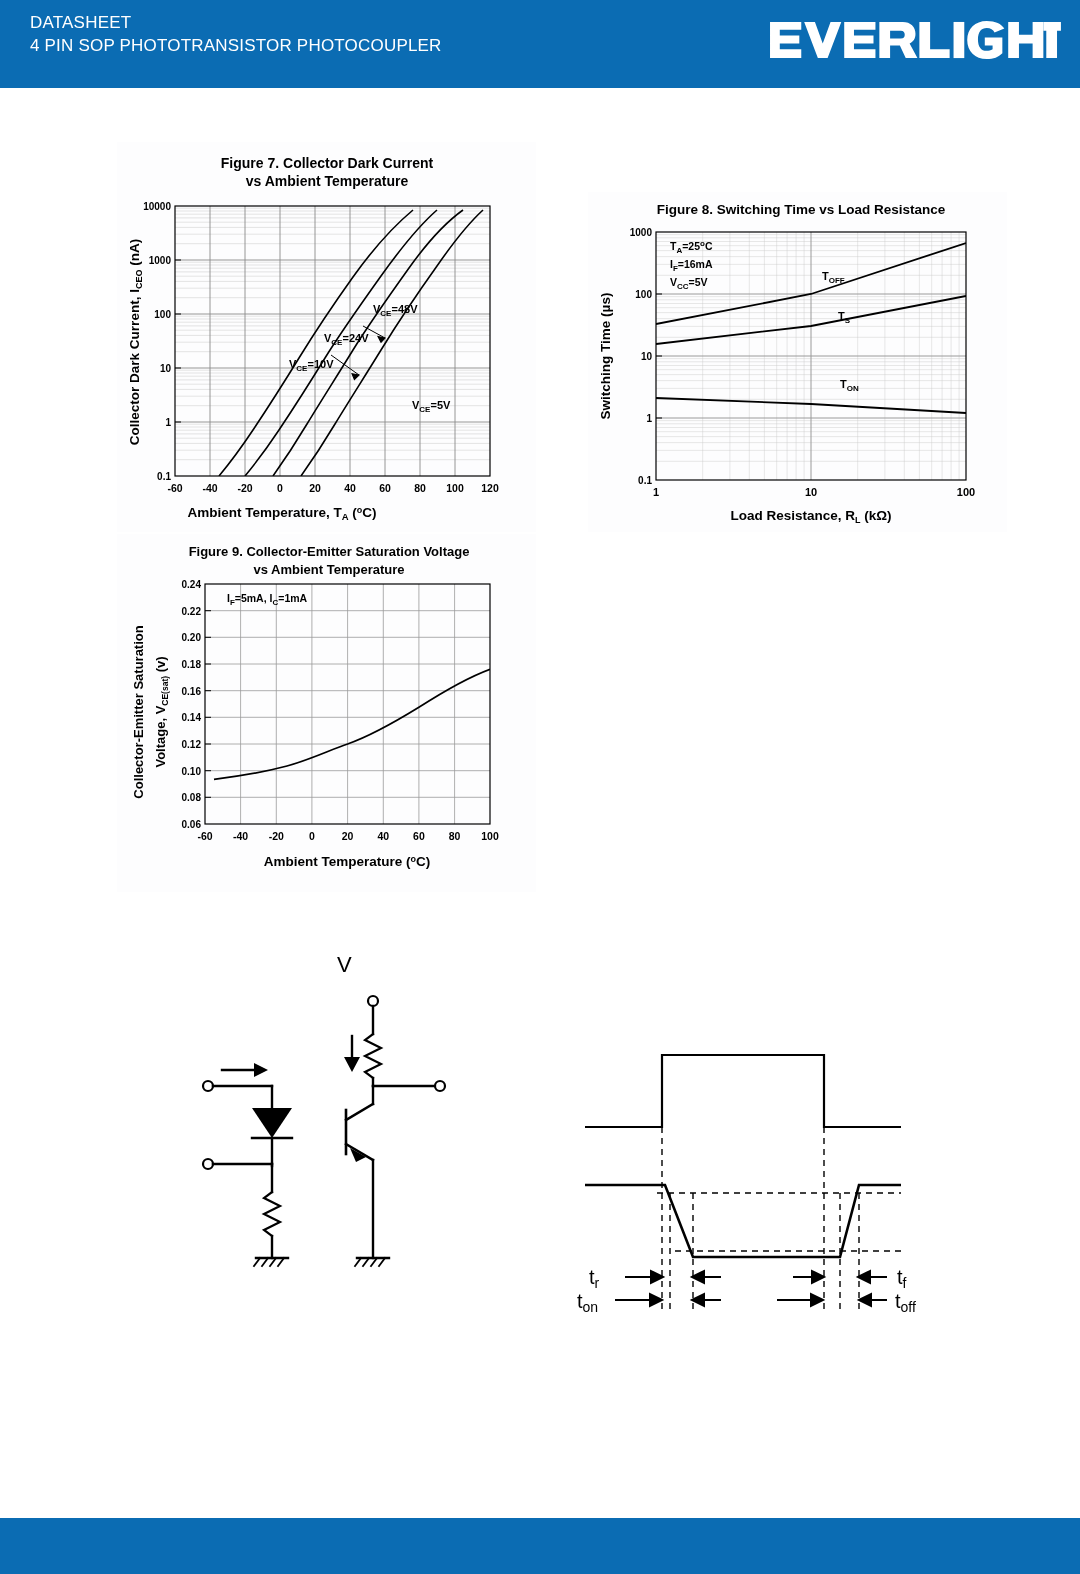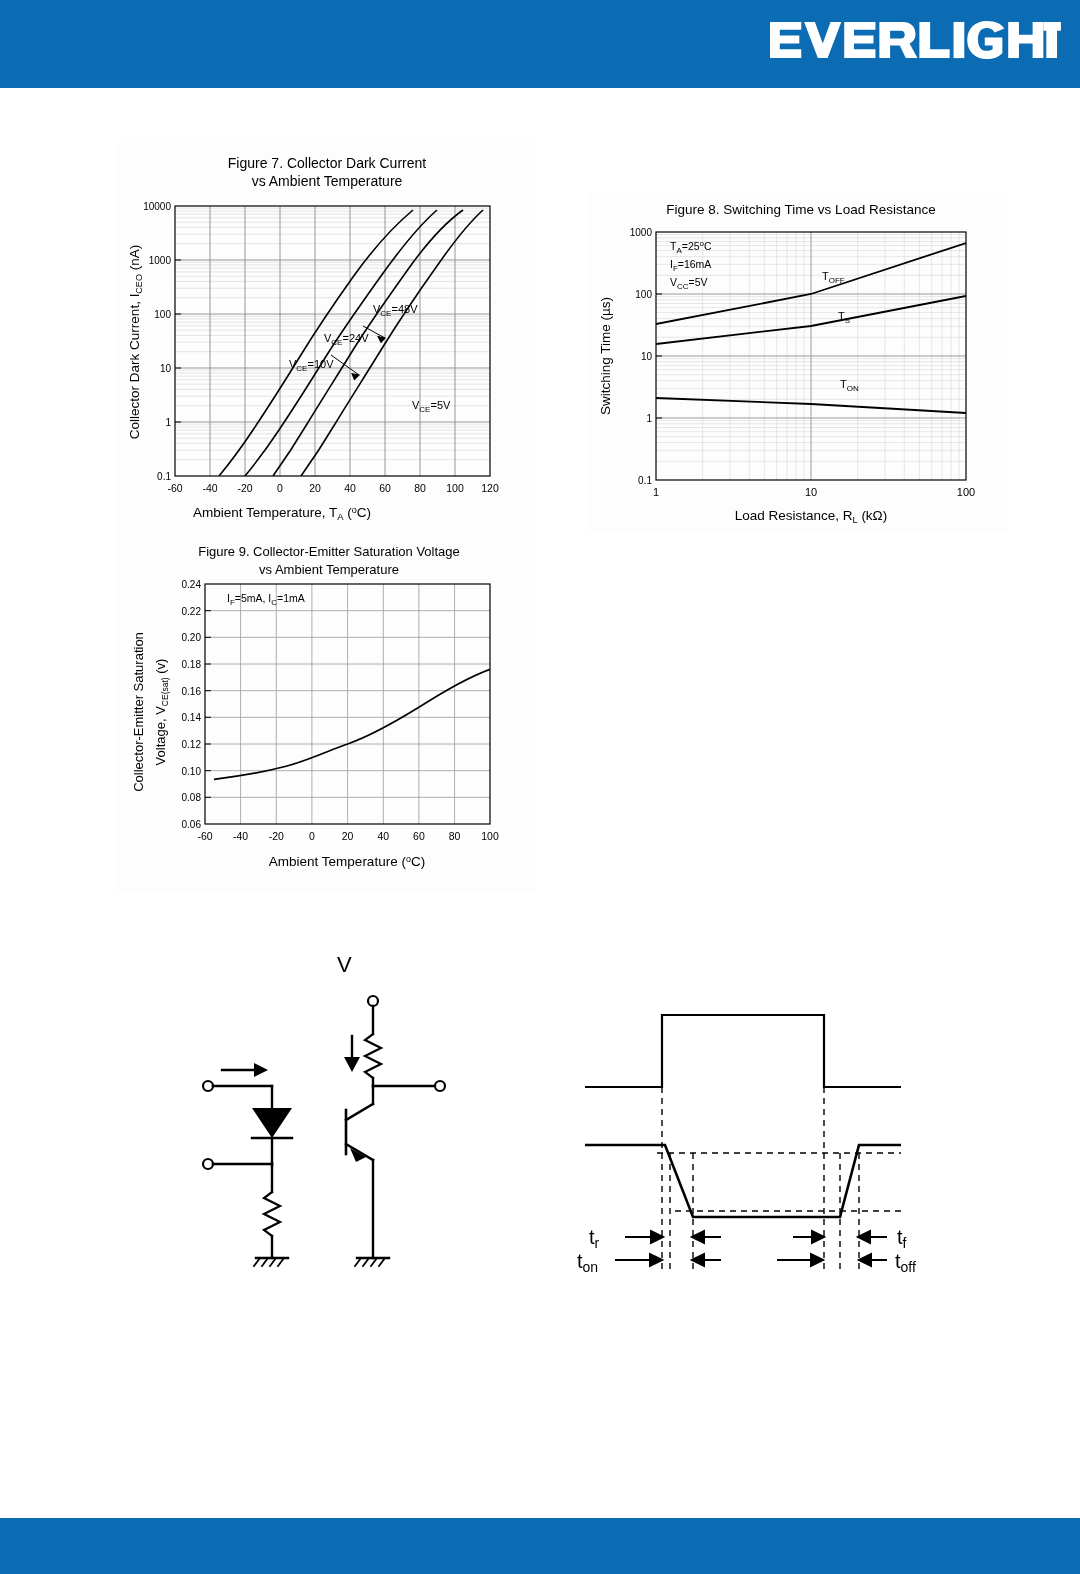--- a/index.html
+++ b/index.html
@@ -12,37 +12,41 @@
        font-size:17px;line-height:23px;letter-spacing:.2px;}
   #header .t1{display:block;}
   #header .t2{display:block;}
   #logo{position:absolute;right:18px;top:20px;height:40px;display:flex;align-items:center;}
   #logo svg{display:block;}
 
   
   #footer{position:absolute;left:0;top:1518px;width:1080px;height:56px;background:#0B6CB3;}
 
   
-  .figbox{position:absolute;background:#84cc16;}
+  .figbox{position:absolute;background:#84cc16;font-weight:bold;}
   #fig7box{left:117px;top:142px;width:419px;height:390px;}
   #fig8box{left:588px;top:192px;width:419px;height:340px;}
   #fig9box{left:117px;top:534px;width:419px;height:358px;}
   .figbox svg{display:block;width:100%;height:100%;}
 
   
   #schematic{position:absolute;left:180px;top:930px;width:330px;height:345px;}
-  #waveform{position:absolute;left:575px;top:985px;width:375px;height:295px;}
+  #waveform{position:absolute;left:575px;top:1025px;width:375px;height:295px;}
   #schematic svg,#waveform svg{display:block;width:100%;height:100%;}
 
   text{font-family:"Liberation Sans","DejaVu Sans",sans-serif;}
 </style>
 </head>
 <body>
 
 <div id="header">
+  <div class="title-block">
+    <span class="t1">DATASHEET</span>
+    <span class="t2">4 PIN SOP PHOTOTRANSISTOR PHOTOCOUPLER</span>
+  </div>
   <div id="logo">
     <svg viewBox="0 0 300 42" width="295" height="41" aria-hidden="true">
       <g fill="#ffffff">
 
         <path d="M2 2 h32 v8 H12 v6 h20 v8 H12 v6 h22 v9 H2 Z"></path>
 
         <path d="M37 2 h11 l8 22 l8 -22 h11 l-14 37 h-10 Z"></path>
 
         <path d="M78 2 h32 v8 H88 v6 h20 v8 H88 v6 h22 v9 H78 Z"></path>
 

